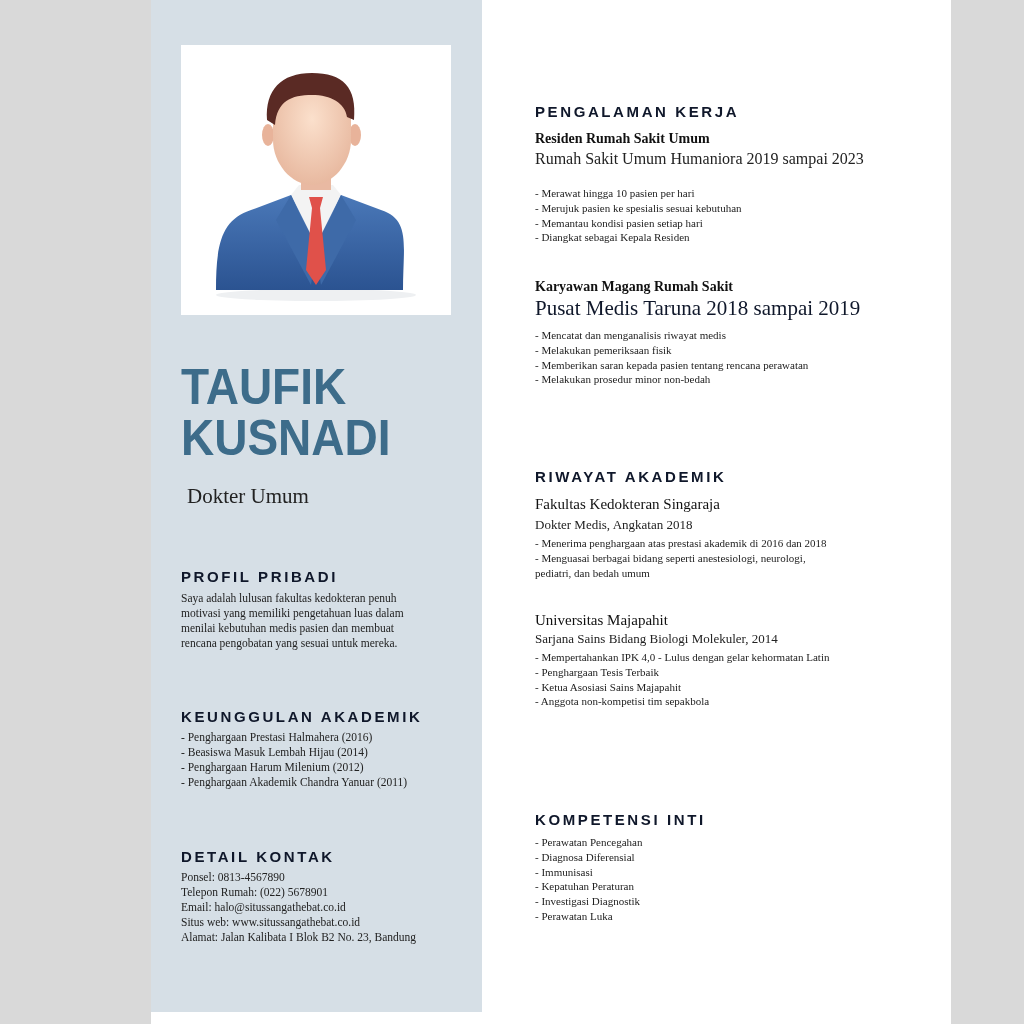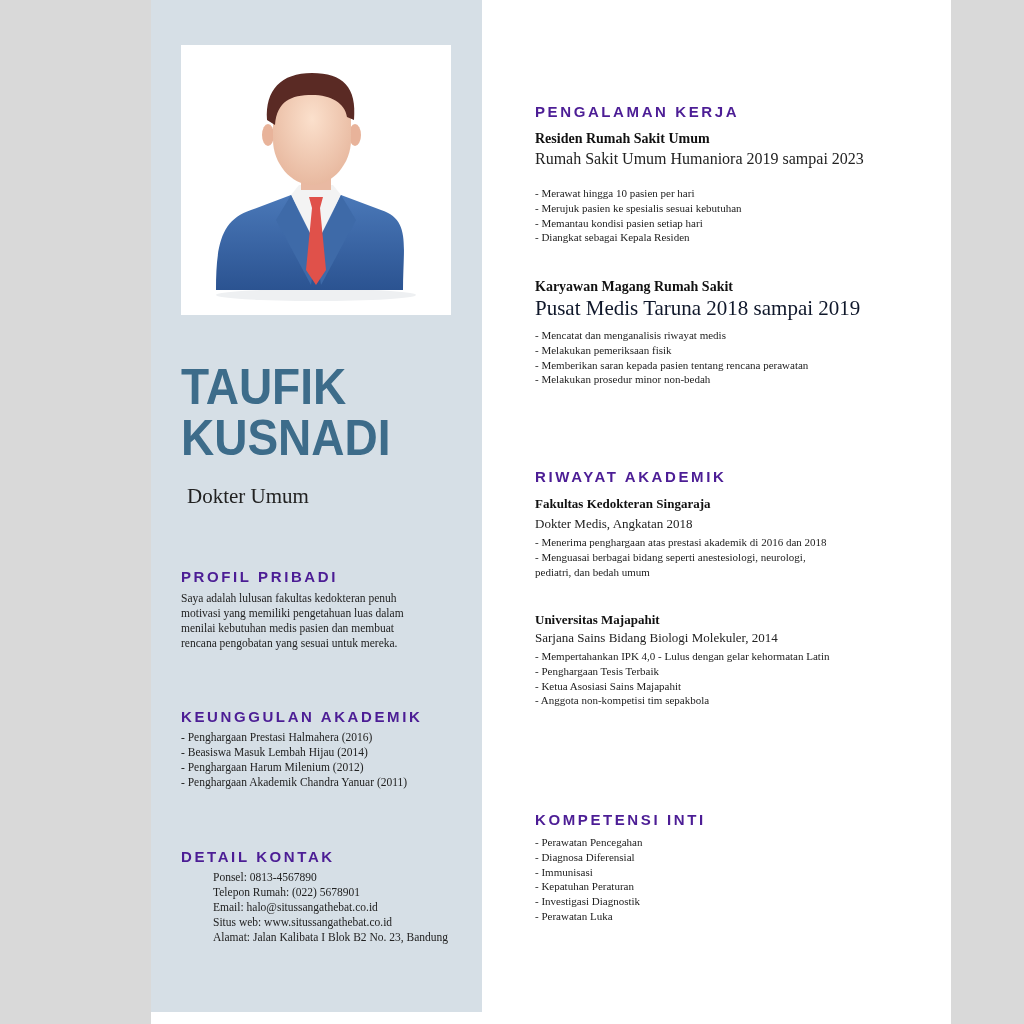--- a/index.html
+++ b/index.html
@@ -2,30 +2,30 @@
 <html><head>
 <meta charset="utf-8">
 <style>
   html, body { margin:0; padding:0; }
   body { width:1024px; height:1024px; background:#d9d9d9; position:relative; overflow:hidden; font-family:"DejaVu Serif", serif; }
   .page { position:absolute; left:151px; top:0; width:800px; height:1024px; background:#ffffff; }
   .left { position:absolute; left:0; top:0; width:331px; height:1012px; background:#d6dfe6; }
   .photo { position:absolute; left:30px; top:45px; width:270px; height:270px; background:#ffffff; overflow:hidden; }
   .name { position:absolute; left:30px; top:362px; color:#3d6c8a; font-family:"Liberation Sans", sans-serif; font-weight:bold; font-size:50px; line-height:51px; letter-spacing:0px; transform:scaleX(0.92); transform-origin:left top; }
   .role { position:absolute; left:36px; top:484px; font-family:"Liberation Serif", serif; font-size:21px; color:#222; }
-  .sec-h { font-family:"Liberation Sans", sans-serif; font-weight:bold; color:#4c1d95; font-size:15px; letter-spacing:2.6px; margin:0; }
+  .sec-h { font-family:"Liberation Sans", sans-serif; font-weight:bold; color:#0f172a; font-size:15px; letter-spacing:2.6px; margin:0; }
   .lblock { position:absolute; left:30px; width:290px; }
   .small { font-family:"Liberation Serif", serif; font-size:11.5px; line-height:15px; color:#222; }
   .small div { white-space:nowrap; }
   .right { position:absolute; left:384px; top:0; width:400px; }
   .rblock { position:absolute; left:0; width:400px; }
   .job-title { font-family:"Liberation Serif", serif; font-weight:bold; font-size:14px; color:#111; }
   .job-place-md { font-family:"Liberation Serif", serif; font-size:16px; color:#222; }
   .job-place-lg { font-family:"Liberation Serif", serif; font-size:21px; color:#0f172a; }
-  .edu-title { font-family:"Liberation Serif", serif; font-weight:bold; font-size:13px; color:#111; }
+  .edu-title { font-family:"Liberation Serif", serif; font-weight:normal; font-size:15px; color:#111; }
   .edu-sub { font-family:"Liberation Serif", serif; font-size:13px; color:#222; }
   .bul { font-family:"Liberation Serif", serif; font-size:11px; line-height:14.8px; color:#222; }
 </style>
 </head>
 <body>
 
 <div class="page">
 
   <div class="left">
 
@@ -85,21 +85,21 @@
       <div class="small" style="margin-top:5px;">
         <div>- Penghargaan Prestasi Halmahera (2016)</div>
         <div>- Beasiswa Masuk Lembah Hijau (2014)</div>
         <div>- Penghargaan Harum Milenium (2012)</div>
         <div>- Penghargaan Akademik Chandra Yanuar (2011)</div>
       </div>
     </div>
 
     <div class="lblock" style="top:848px;">
       <h2 class="sec-h">DETAIL KONTAK</h2>
-      <div class="small" style="margin-top:5px;margin-left:32px;">
+      <div class="small" style="margin-top:5px;">
         <div>Ponsel: 0813-4567890</div>
         <div>Telepon Rumah: (022) 5678901</div>
         <div>Email: halo@situssangathebat.co.id</div>
         <div>Situs web: www.situssangathebat.co.id</div>
         <div>Alamat: Jalan Kalibata I Blok B2 No. 23, Bandung</div>
       </div>
     </div>
   </div>
 
   <div class="right">

